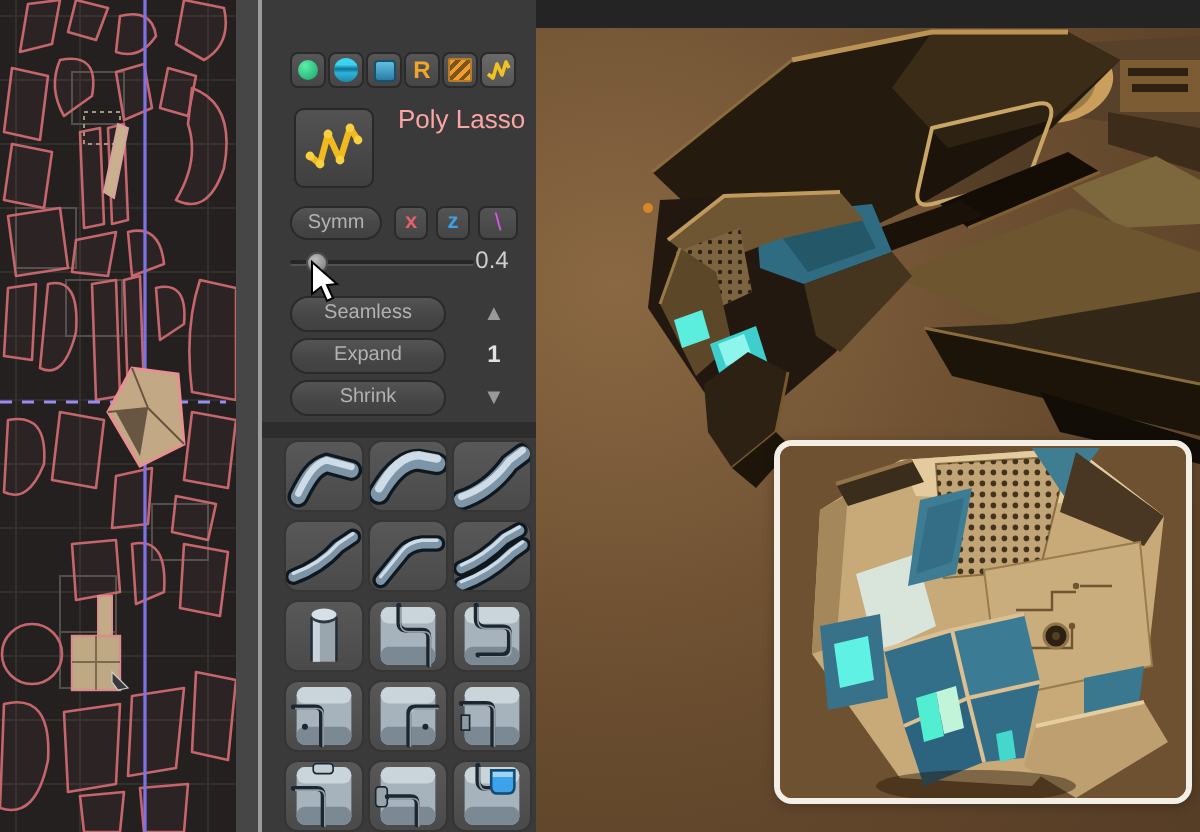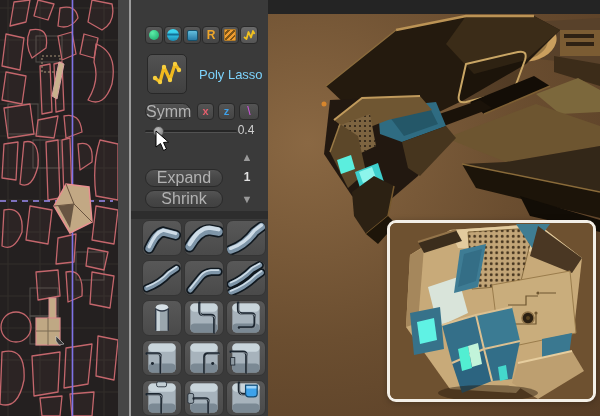--- a/index.html
+++ b/index.html
@@ -37,25 +37,25 @@
     background:linear-gradient(#63bede,#2a7ca8); }
   .glyph-r { color:#efa62a; font-weight:bold; font-size:12px; }
   .hatch { width:12px; height:12px; border:1px solid #b57d28; border-radius:1px;
     background:repeating-linear-gradient(135deg, #ef9c30 0 2px, #7e5518 2px 4px); }
   #poly-lasso-button {
     position:absolute; left:147px; top:54px; width:40px; height:40px;
     background:linear-gradient(#525252,#404040);
     border:1px solid #282828; border-radius:5px;
     display:flex; align-items:center; justify-content:center;
   }
-  #poly-lasso-label { position:absolute; left:199px; top:67px; font-size:13px; color:#7dd3fc; }
+  #poly-lasso-label { position:absolute; left:199px; top:52px; font-size:13px; color:#fca5a5; }
   .wide-btn {
     position:absolute; background:linear-gradient(#545454,#464646 55%,#414141);
     border:1px solid #2a2a2a; border-radius:9px;
-    color:#b2b2b2; font-size:16px; text-align:center;
+    color:#b2b2b2; font-size:10px; text-align:center;
   }
   #symm-button { left:145px; top:103px; width:46px; height:17px; line-height:15px; }
   .axis-btn {
     position:absolute; top:103px; height:17px;
     background:linear-gradient(#545454,#454545); border:1px solid #2a2a2a; border-radius:4px;
     font-size:11px; font-weight:bold; text-align:center; line-height:15px;
   }
   #axis-x-button { left:197px; width:17px; color:#e55f6d; }
   #axis-z-button { left:218px; width:17px; color:#3fa0e8; }
   #axis-diag-button { left:239px; width:20px; color:#d757e8; font-weight:normal; font-size:12px; }
@@ -215,20 +215,21 @@
 
   <div class="wide-btn" id="symm-button">Symm</div>
   <div class="axis-btn" id="axis-x-button">x</div>
   <div class="axis-btn" id="axis-z-button">z</div>
   <div class="axis-btn" id="axis-diag-button">\</div>
 
   <div id="slider-track"></div>
   <div id="slider-handle"></div>
   <div id="slider-value">0.4</div>
 
+  <div class="wide-btn" id="seamless-button">Seamless</div>
   <div class="wide-btn" id="expand-button">Expand</div>
   <div class="wide-btn" id="shrink-button">Shrink</div>
   <div class="stepper-arrow" id="stepper-up">▲</div>
   <div id="stepper-value">1</div>
   <div class="stepper-arrow" id="stepper-down">▼</div>
 
   <div id="grid-strip"></div>
   <div id="thumb-grid">
       <div class="thumb" style="left: 142px; top: 220px;">
         <svg viewBox="0 0 41 41">

